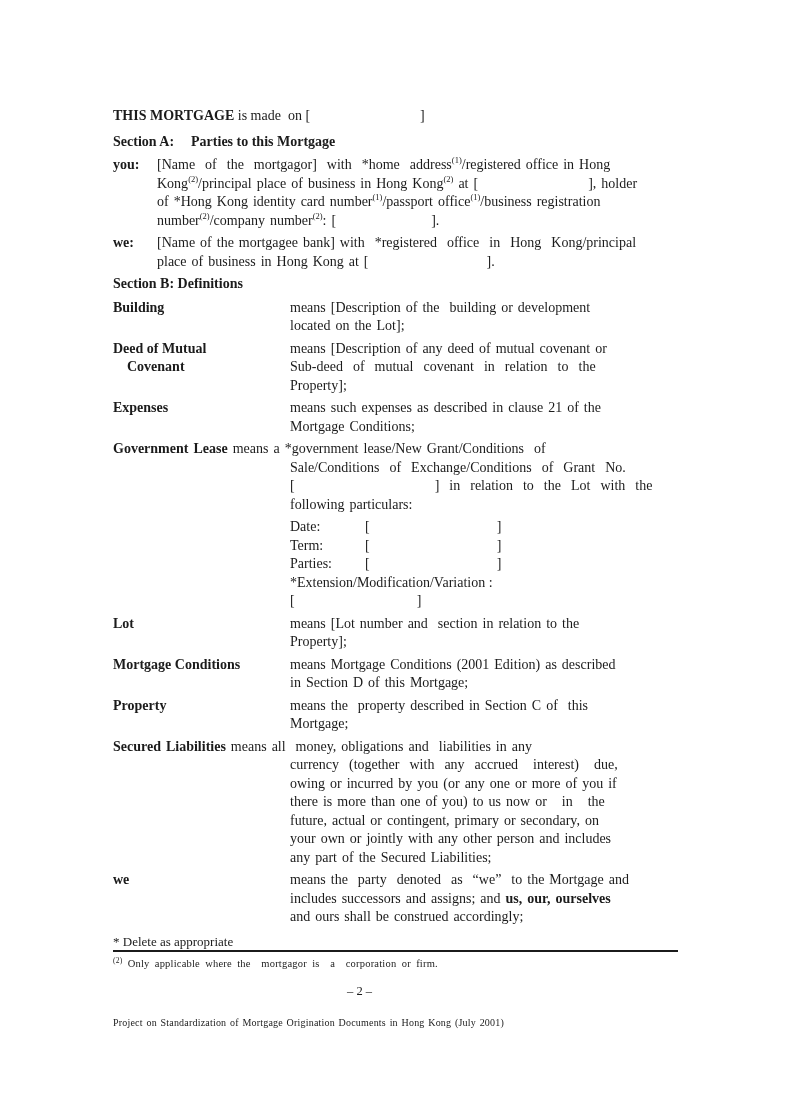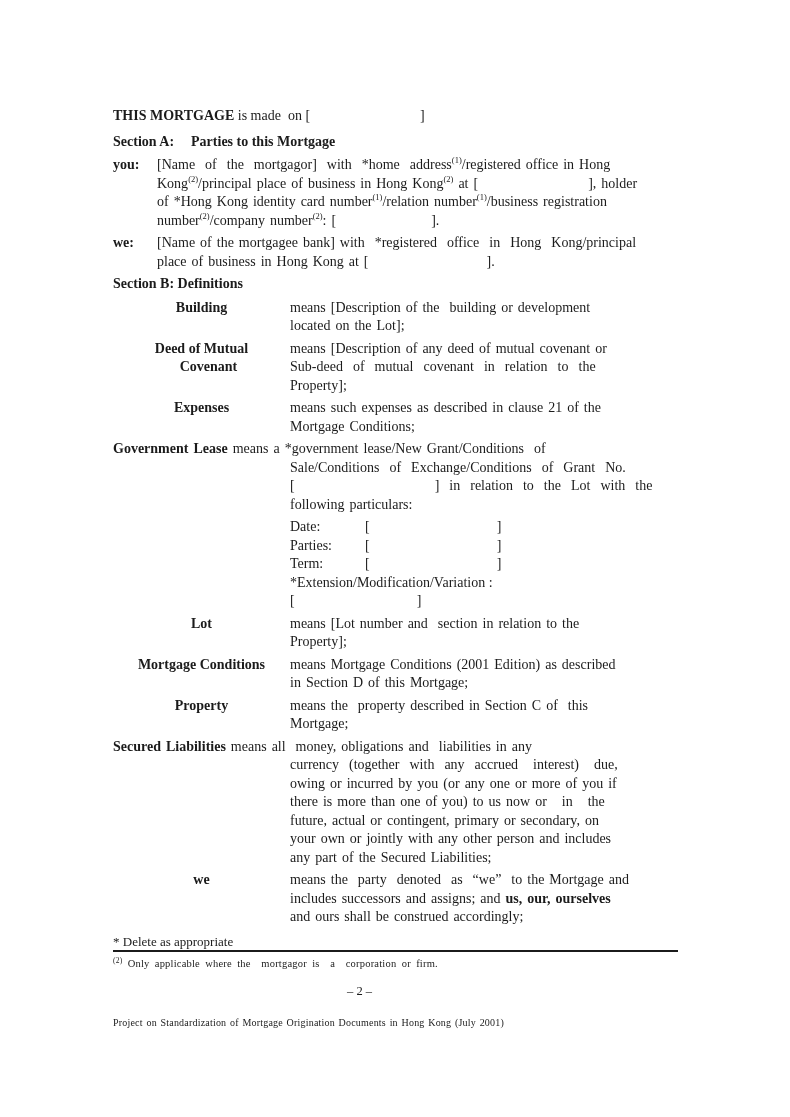--- a/index.html
+++ b/index.html
@@ -14,21 +14,21 @@
   sup{font-size:8.5px;line-height:0;vertical-align:super;}
   .gap{display:inline-block;height:1px;}
   .opening{margin-bottom:7px;white-space:pre-wrap;}
   .heading{margin-bottom:5px;}
   .sec-gap{margin-left:17px;}
   .party{display:flex;margin-bottom:4px;}
   .party-label{width:44px;flex:none;font-weight:bold;}
   .party-text{flex:1;white-space:pre-wrap;word-spacing:1.5px;}
   .intro{margin-bottom:5px;white-space:pre-wrap;word-spacing:1px;}
   .def-row{display:flex;margin-bottom:4px;}
-  .def-term{width:177px;flex:none;font-weight:bold;white-space:pre-wrap;text-align:center;}
+  .def-term{width:177px;flex:none;font-weight:bold;white-space:pre-wrap;}
   .def-text{flex:1;white-space:pre-wrap;word-spacing:1.5px;}
   .def-hanging{margin:0 0 4px 177px;text-indent:-177px;white-space:pre-wrap;word-spacing:1.5px;}
   .particulars{margin:4px 0 4px 177px;}
   .p-line{white-space:pre-wrap;}
   .p-label{display:inline-block;width:75px;}
   .fn-star{font-size:13px;line-height:12px;margin-top:9px;}
   .fn-rule{border-top:2.4px solid #1b1b1b;margin:2px 0 4px 0;}
   .footnote{font-size:10.5px;line-height:15.5px;word-spacing:2.5px;letter-spacing:.2px;white-space:pre-wrap;}
   .footnote sup{font-size:7.5px;}
   .page-num{margin-top:11px;text-align:center;font-size:12.5px;margin-right:72px;}
@@ -40,21 +40,21 @@
 <div class="page">
 
   <p class="opening"><span class="b">THIS MORTGAGE</span><span> is made  on [</span><span class="gap" style="width: 110px;"></span><span>]</span></p>
 
   <p class="heading"><span class="b">Section A:</span><span class="b sec-gap">Parties to this Mortgage</span></p>
 
   <div class="party">
     <div class="party-label">you:</div>
     <div class="party-text"><span>[Name  of  the  mortgagor]  with  *home  address</span><sup>(1)</sup><span>/registered office in Hong
 Kong</span><sup>(2)</sup><span>/principal place of business in Hong Kong</span><sup>(2)</sup><span> at [</span><span class="gap" style="width: 110px;"></span><span>], holder
-of *Hong Kong identity card number</span><sup>(1)</sup><span>/relation number</span><sup>(1)</sup><span>/business registration
+of *Hong Kong identity card number</span><sup>(1)</sup><span>/passport office</span><sup>(1)</sup><span>/business registration
 number</span><sup>(2)</sup><span>/company number</span><sup>(2)</sup><span>: [</span><span class="gap" style="width: 95px;"></span><span>].</span></div>
   </div>
 
   <div class="party">
     <div class="party-label">we:</div>
     <div class="party-text"><span>[Name of the mortgagee bank] with  *registered  office  in  Hong  Kong/principal
 place of business in Hong Kong at [</span><span class="gap" style="width: 118px;"></span><span>].</span></div>
   </div>
 
   <p class="heading b">Section B: Definitions</p>
@@ -80,22 +80,22 @@
     <div class="def-text"><span>means such expenses as described in clause 21 of the
 Mortgage Conditions;</span></div>
   </div>
 
   <p class="def-hanging"><span class="b">Government Lease</span><span> means a *government lease/New Grant/Conditions  of
 Sale/Conditions  of  Exchange/Conditions  of  Grant  No.
 [</span><span class="gap" style="width: 140px;"></span><span>]  in  relation  to  the  Lot  with  the
 following particulars:</span></p>
 <div class="particulars">
         <div class="p-line"><span class="p-label">Date:</span><span>[</span><span class="gap" style="width: 127px;"></span><span>]</span></div>
+        <div class="p-line"><span class="p-label">Term:</span><span>[</span><span class="gap" style="width: 127px;"></span><span>]</span></div>
         <div class="p-line"><span class="p-label">Parties:</span><span>[</span><span class="gap" style="width: 127px;"></span><span>]</span></div>
-        <div class="p-line"><span class="p-label">Term:</span><span>[</span><span class="gap" style="width: 127px;"></span><span>]</span></div>
         <div class="p-line">*Extension/Modification/Variation :</div>
         <div class="p-line"><span>[</span><span class="gap" style="width: 122px;"></span><span>]</span></div>
       </div>
   <div class="def-row">
     <div class="def-term">Lot</div>
     <div class="def-text"><span>means [Lot number and  section in relation to the
 Property];</span></div>
   </div>
 
   <div class="def-row">

